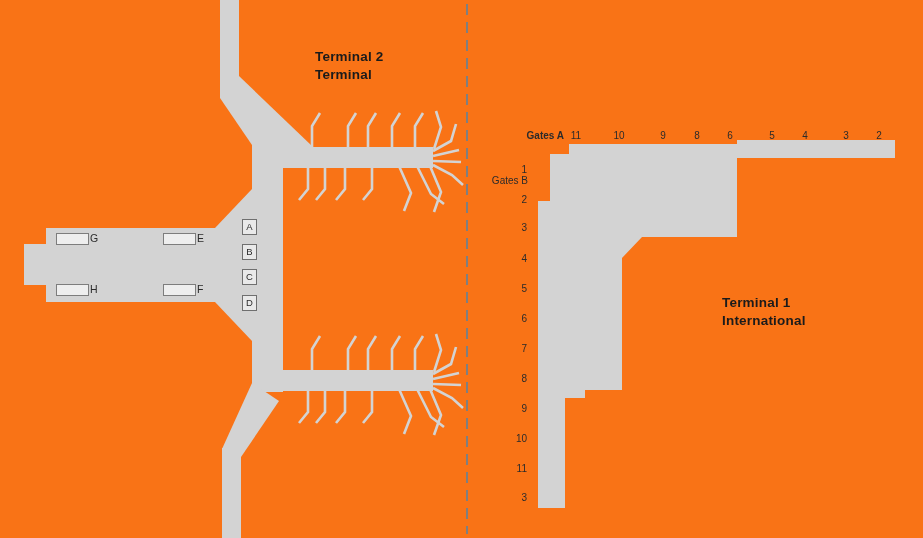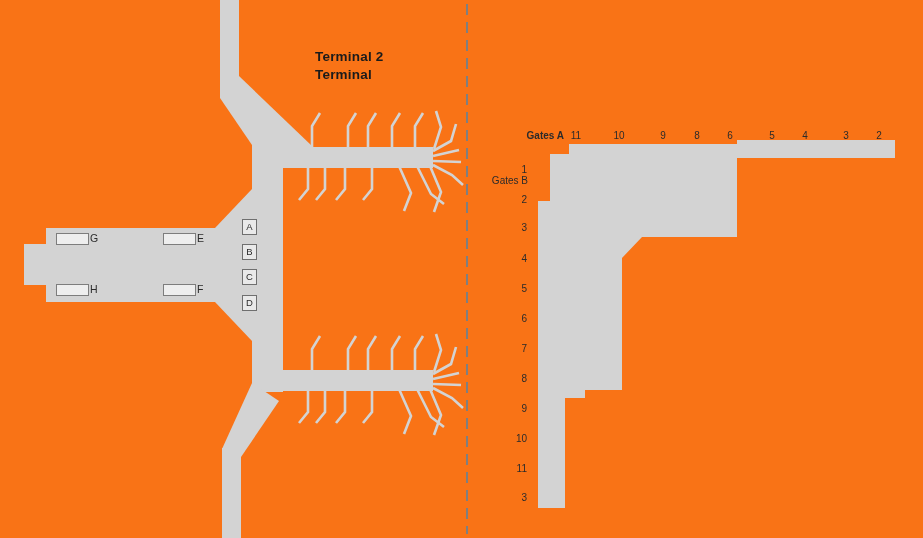--- a/index.html
+++ b/index.html
@@ -64,20 +64,24 @@
     <line x1="467" y1="4" x2="467" y2="534" stroke-width="2" stroke-dasharray="11 7" stroke="#7f7f7f"></line>
 
     <polygon points="550,154 569,154 569,144 737,144 737,140 895,140 895,158 737,158 737,237 642,237 622,258 622,390 585,390 585,398 565,398 565,508 538,508 538,201 550,201" fill="#d3d3d3"></polygon>
   </svg>
 
   <div class="title" style="left:315px;top:48px;">
     <span>Terminal 2</span>
     <span>Terminal</span>
   </div>
 
+  <div class="title" style="left:722px;top:294px;">
+    <span>Terminal 1</span>
+    <span>International</span>
+  </div>
 
   <div class="desk" style="left:56px;top:233px;"></div>
   <span class="desk-lbl" style="left:90px;top:232px;">G</span>
   <div class="desk" style="left:163px;top:233px;"></div>
   <span class="desk-lbl" style="left:197px;top:232px;">E</span>
   <div class="desk" style="left:56px;top:284px;"></div>
   <span class="desk-lbl" style="left:90px;top:283px;">H</span>
   <div class="desk" style="left:163px;top:284px;"></div>
   <span class="desk-lbl" style="left:197px;top:283px;">F</span>
 

